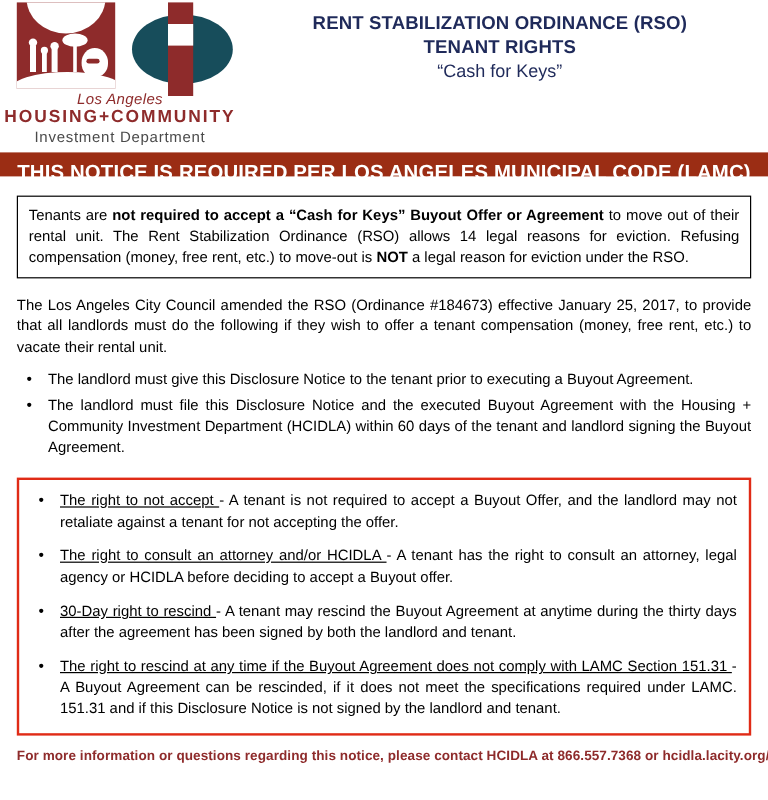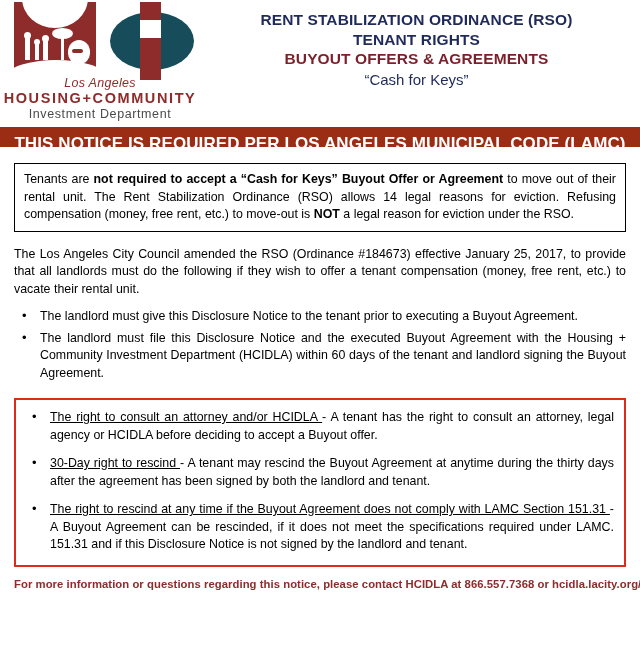--- a/index.html
+++ b/index.html
@@ -336,21 +336,20 @@
     <div class="logo-text">
       <div class="logo-la">Los Angeles</div>
       <div class="logo-hc">HOUSING+COMMUNITY</div>
       <div class="logo-id">Investment Department</div>
     </div>
   </div>
 
   <div class="title-block">
     <div class="title-line">RENT STABILIZATION ORDINANCE (RSO)</div>
     <div class="title-line">TENANT RIGHTS</div>
-    <div class="title-line accent">BUYOUT OFFERS &amp; AGREEMENTS</div>
     <div class="title-sub">“Cash for Keys”</div>
   </div>
 </div>
 
 <div class="banner">THIS NOTICE IS REQUIRED PER LOS ANGELES MUNICIPAL CODE (LAMC) 151.31</div>
 
 <div class="content">
 
   <div class="notice-box">
     <span><span>Tenants are </span><b>not required to accept a “Cash for Keys” Buyout Offer or Agreement</b><span> to move out of their rental unit. The Rent Stabilization Ordinance (RSO) allows 14 legal reasons for eviction. Refusing compensation (money, free rent, etc.)  to move-out is </span><b>NOT</b><span> a legal reason for eviction under the RSO.</span></span>
@@ -358,20 +357,23 @@
 
   <div class="para">The Los Angeles City Council amended the RSO (Ordinance #184673) effective January 25, 2017, to provide that all landlords must do the following if they wish to offer a tenant compensation (money, free rent, etc.) to vacate their rental unit.</div>
 
   <ul class="bullets">
     <li>The landlord must give this Disclosure Notice to the tenant prior to executing a Buyout Agreement.</li>
     <li>The landlord must file this Disclosure Notice and the executed Buyout Agreement with the Housing + Community Investment Department (HCIDLA) within 60 days of the tenant and landlord signing the Buyout Agreement.</li>
   </ul>
 
   <div class="rights-box">
     <ul class="rights">
+      <li>
+        <u>The right to not accept </u><span>- A tenant is not required to accept a Buyout Offer, and the landlord may not retaliate against a tenant for not accepting the offer.</span>
+      </li>
       <li>
         <u>The right to consult an attorney and/or HCIDLA </u><span>- A tenant has the right to consult an attorney, legal agency or HCIDLA before deciding to accept a Buyout offer.</span>
       </li>
       <li>
         <u>30-Day right to rescind </u><span>- A tenant may rescind the Buyout Agreement at anytime during the thirty days after the agreement has been signed by both the landlord and tenant.</span>
       </li>
       <li>
         <u>The right to rescind at any time if the Buyout Agreement does not comply with LAMC Section 151.31 </u><span>- A Buyout Agreement can be rescinded, if it does not meet the specifications required under LAMC. 151.31 and if this Disclosure Notice is not signed by the landlord and tenant.</span>
       </li>
     </ul>

